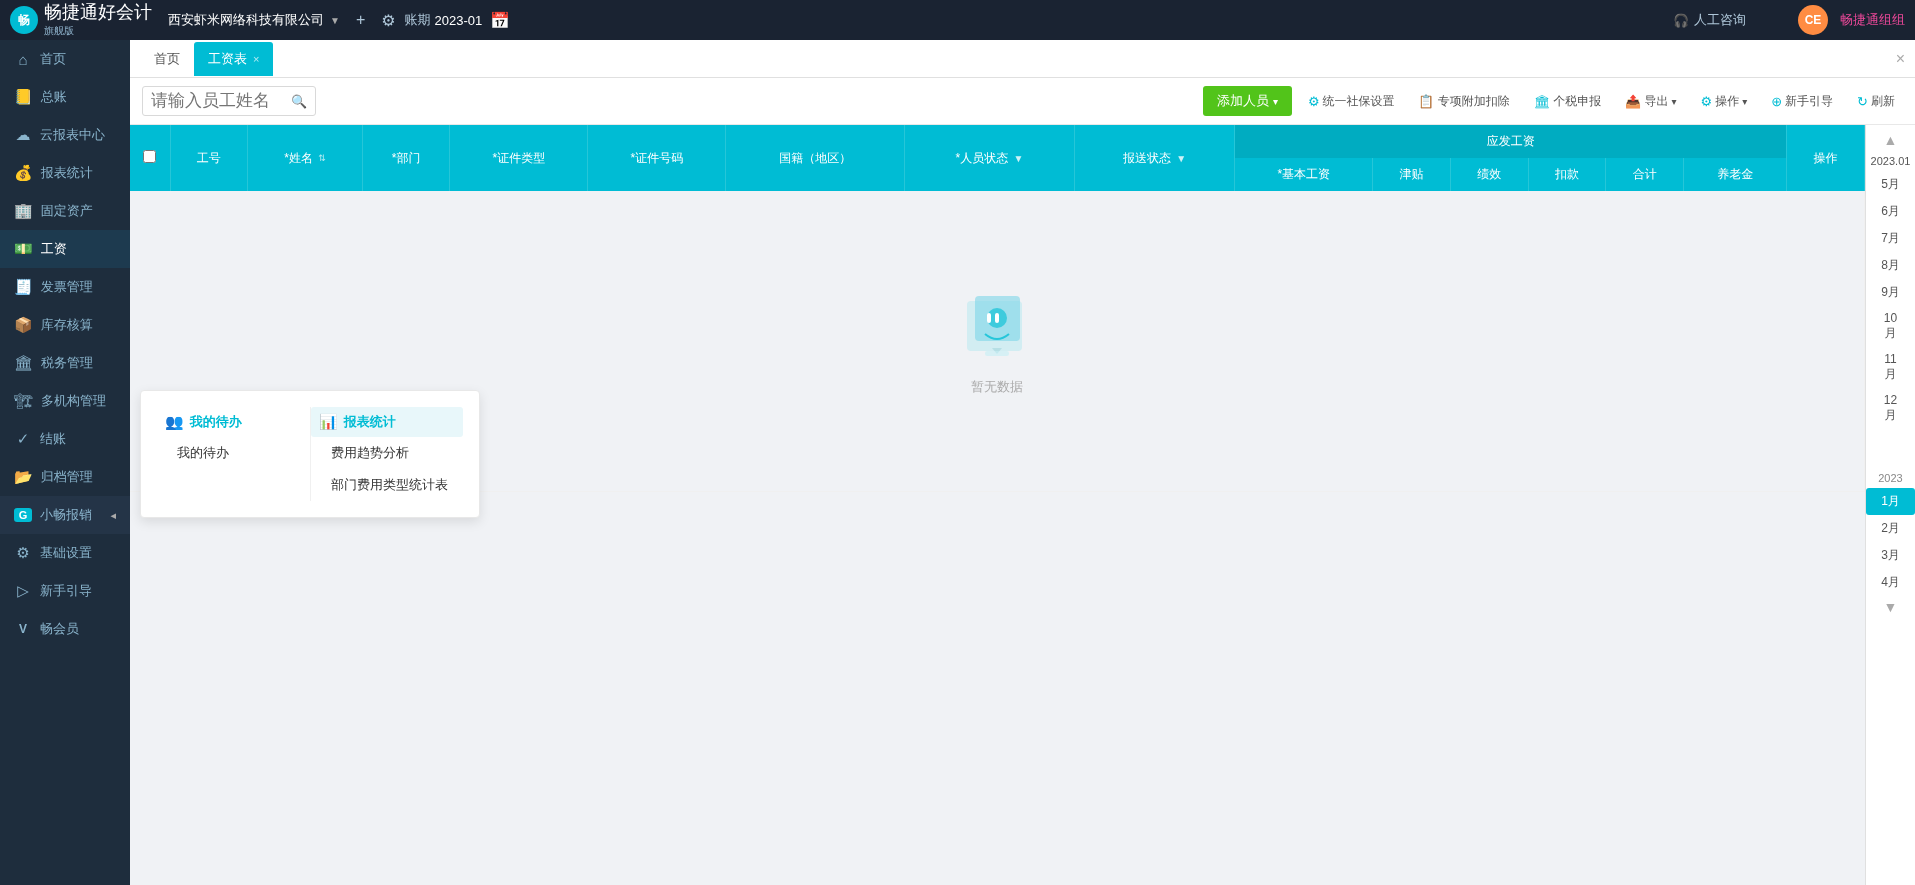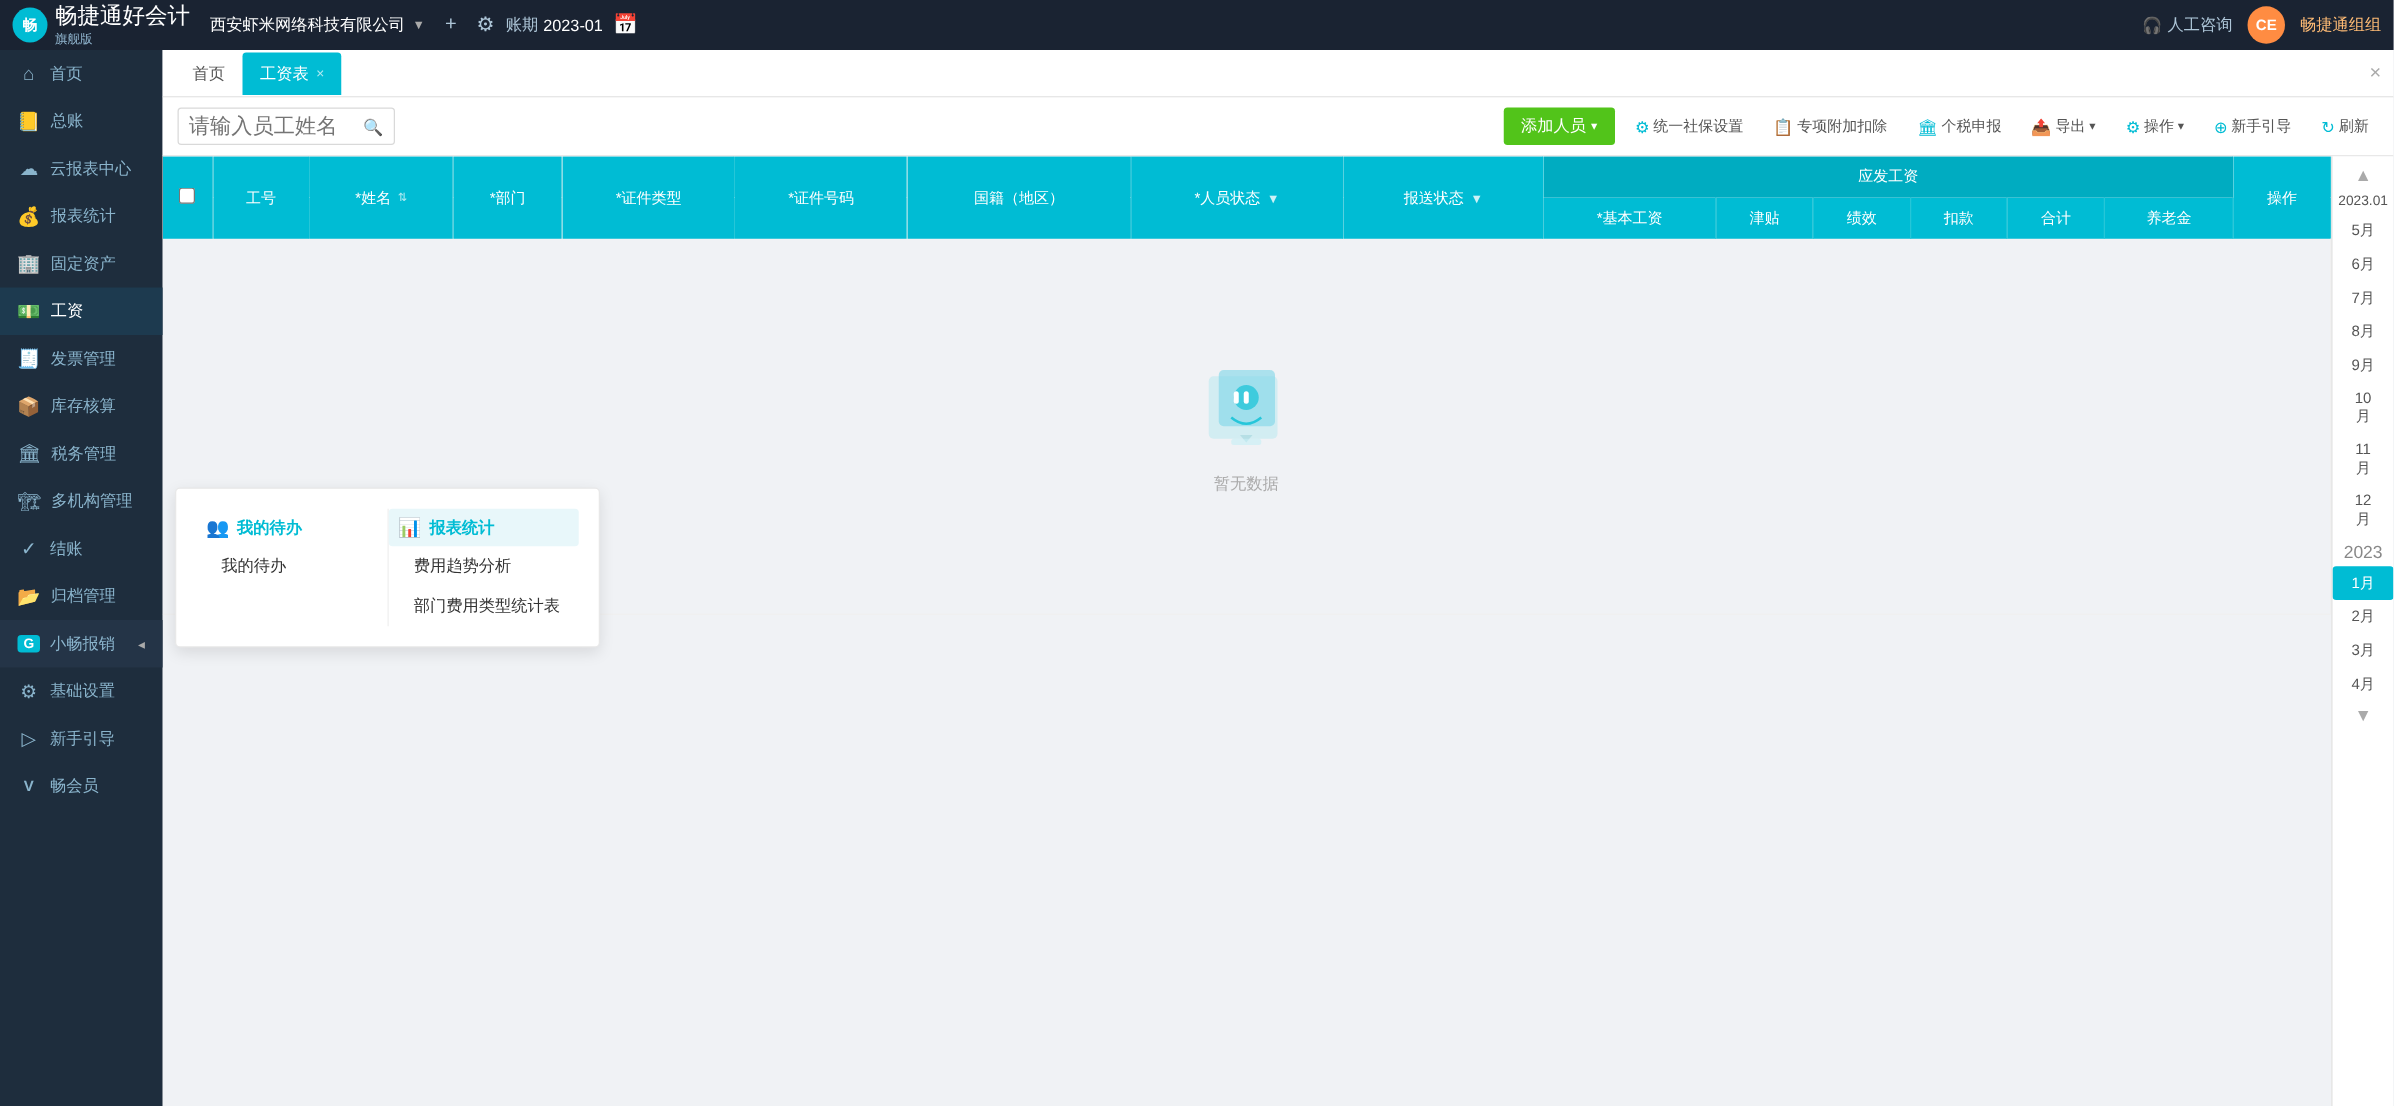--- a/index.html
+++ b/index.html
@@ -18,22 +18,22 @@
     .logo-text { color: #fff; font-size: 18px; line-height: 1.2; }
     .logo-text-sub { font-size: 10px; color: #8fb3cc; }
     .company-selector { display: flex; align-items: center; gap: 6px; color: #fff; font-size: 13px; cursor: pointer; }
     .company-selector .arrow { font-size: 10px; color: #aaa; }
     .top-bar-actions { display: flex; align-items: center; gap: 8px; margin-left: 12px; }
     .top-bar-btn { background: none; border: none; color: #aec6d8; cursor: pointer; font-size: 16px; padding: 4px; }
     .period-label { color: #aec6d8; font-size: 13px; }
     .period-value { color: #fff; font-size: 13px; }
     .top-right { margin-left: auto; display: flex; align-items: center; gap: 12px; }
     .user-service { display: flex; align-items: center; gap: 4px; color: #aec6d8; font-size: 13px; cursor: pointer; }
-    .user-avatar { width: 30px; height: 30px; background: #ff8c42; border-radius: 50%; display: flex; align-items: center; justify-content: center; color: #fff; font-size: 12px; font-weight: bold; }
-    .user-name { color: #fdba74; font-size: 13px; cursor: pointer; }
+    .user-avatar { width: 30px; height: 30px; background: #ff8c42; border-radius: 50%; display: flex; align-items: center; justify-content: center; color: #fff; font-size: 12px; font-weight: bold; margin-left: 40px; }
+    .user-name { color: #ec4899; font-size: 13px; cursor: pointer; }
 
     
     .sidebar-item { display: flex; align-items: center; gap: 8px; padding: 10px 14px; color: #8ab4cc; cursor: pointer; font-size: 13px; transition: background 0.2s; }
     .sidebar-item:hover, .sidebar-item.active { background: #243447; color: #fff; }
     .sidebar-item.active { background: #1d3a4f; }
     .sidebar-icon { font-size: 15px; min-width: 18px; text-align: center; }
     .sidebar-label { font-size: 13px; }
     .sidebar-item.xiaochang { background: #243447; }
 
     
@@ -73,21 +73,21 @@
     .menu-section-header { display: flex; align-items: center; gap: 6px; color: #00bcd4; font-size: 13px; font-weight: bold; padding: 6px 8px; cursor: pointer; }
     .menu-section-header .section-icon { font-size: 15px; }
     .menu-item { padding: 7px 8px 7px 20px; color: #333; font-size: 13px; cursor: pointer; }
     .menu-section { }
     .menu-divider-v { border-left: 1px solid #f0f0f0; }
 
     
     .right-panel { width: 50px; background: #fff; border-left: 1px solid #e0e0e0; display: flex; flex-direction: column; align-items: center; padding-top: 4px; flex-shrink: 0; overflow-y: auto; }
     .month-item { font-size: 12px; color: #555; padding: 5px 14px; cursor: pointer; text-align: center; width: 100%; text-align: center; }
     .month-item.current { background: #00bcd4; color: #fff; border-radius: 3px; }
-    .year-label { font-size: 14px; color: #888; padding: 4px 2px; text-align: center; }
+    .year-label { font-size: 11px; color: #888; padding: 4px 2px; text-align: center; margin-top: 39px; }
     .month-scroll-btn { color: #aaa; font-size: 14px; cursor: pointer; padding: 3px; }
 
     .right-panel-header { font-size: 11px; color: #555; padding: 4px 2px; text-align: center; white-space: nowrap; }
 
     .header-row-main th { position: relative; }
     .sort-arrows { display: inline-block; font-size: 9px; color: rgba(255,255,255,0.7); vertical-align: middle; margin-left: 2px; }
 
     .filter-icon { font-size: 10px; color: rgba(255,255,255,0.8); margin-left: 2px; }
   </style>
 </head>

